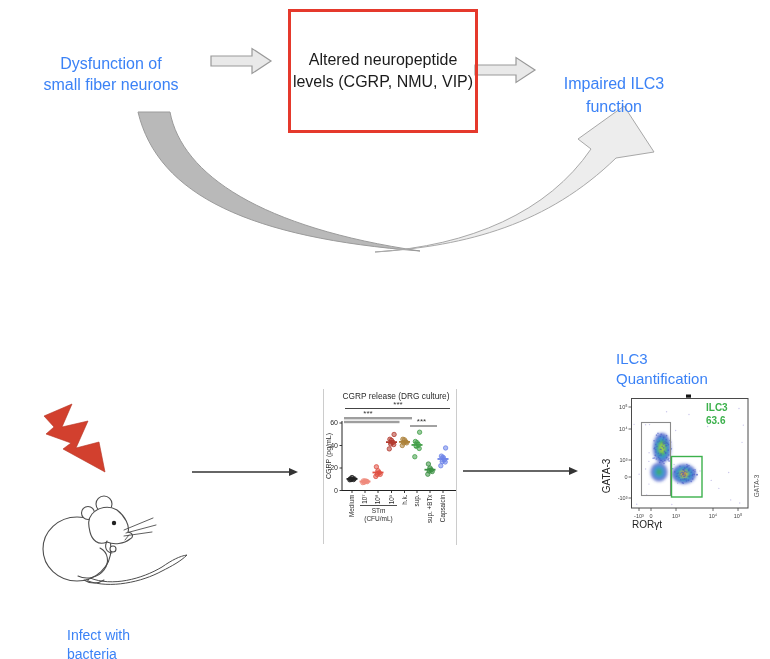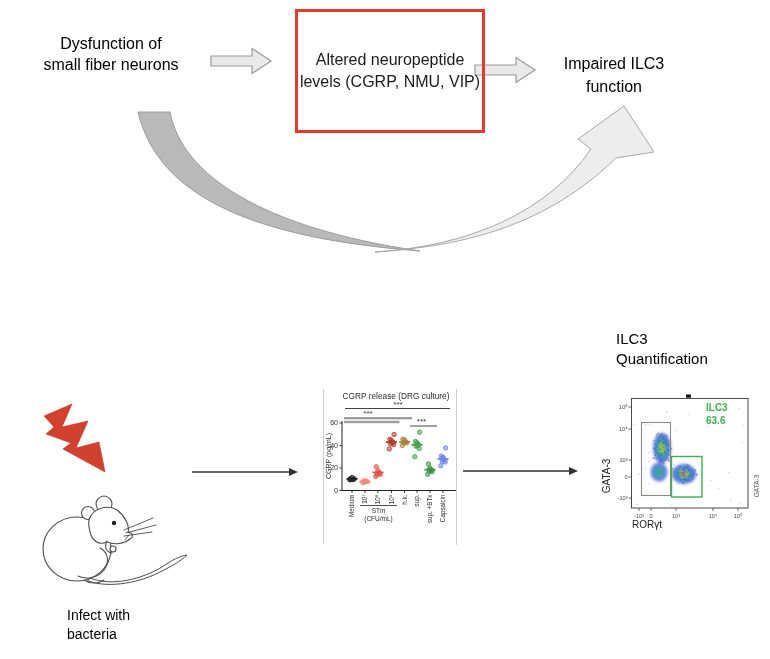--- a/index.html
+++ b/index.html
@@ -1,25 +1,25 @@
 <!DOCTYPE html>
 <html><head>
 <meta charset="utf-8">
 <style>
   html,body{margin:0;padding:0;background:#fff;}
   #page{position:relative;width:770px;height:659px;background:#ffffff;overflow:hidden;
         font-family:"Liberation Sans","DejaVu Sans",sans-serif;color:#1b1b1b;}
-  .txt{position:absolute;white-space:pre-line;color:#000000;}
+  .txt{position:absolute;white-space:pre-line;color:#3b82f6;margin-top:20px;}
   .center{text-align:center;}
   #art,#cgrp-chart,#flow-chart{position:absolute;}
   #art{left:0;top:0;z-index:0;}
   #cgrp-chart{left:318px;top:385px;z-index:1;}
   #flow-chart{left:596px;top:388px;z-index:1;}
   .txt{z-index:2;}
-  #node2-box{position:absolute;left:295px;top:9px;width:190px;height:124px;box-sizing:border-box;
+  #node2-box{position:absolute;left:288px;top:9px;width:190px;height:124px;box-sizing:border-box;
              border:3px solid #e5392c;display:flex;align-items:center;justify-content:center;z-index:2;}
   #node1{left:16px;top:33px;width:190px;font-size:16px;line-height:21px;}
   #node2{font-size:16px;line-height:22px;}
   #node3{left:528px;top:52px;width:172px;font-size:16px;line-height:23px;text-align:center;}
   #step1{left:26px;top:311px;width:180px;font-size:14px;line-height:20px;}
   #infect{left:67px;top:606px;width:130px;font-size:14px;line-height:19px;}
   #qtitle{left:325px;top:322px;width:140px;font-size:15px;line-height:20px;}
   #ilc3title{left:616px;top:329px;width:150px;font-size:15px;line-height:20px;}
 </style>
 </head>

